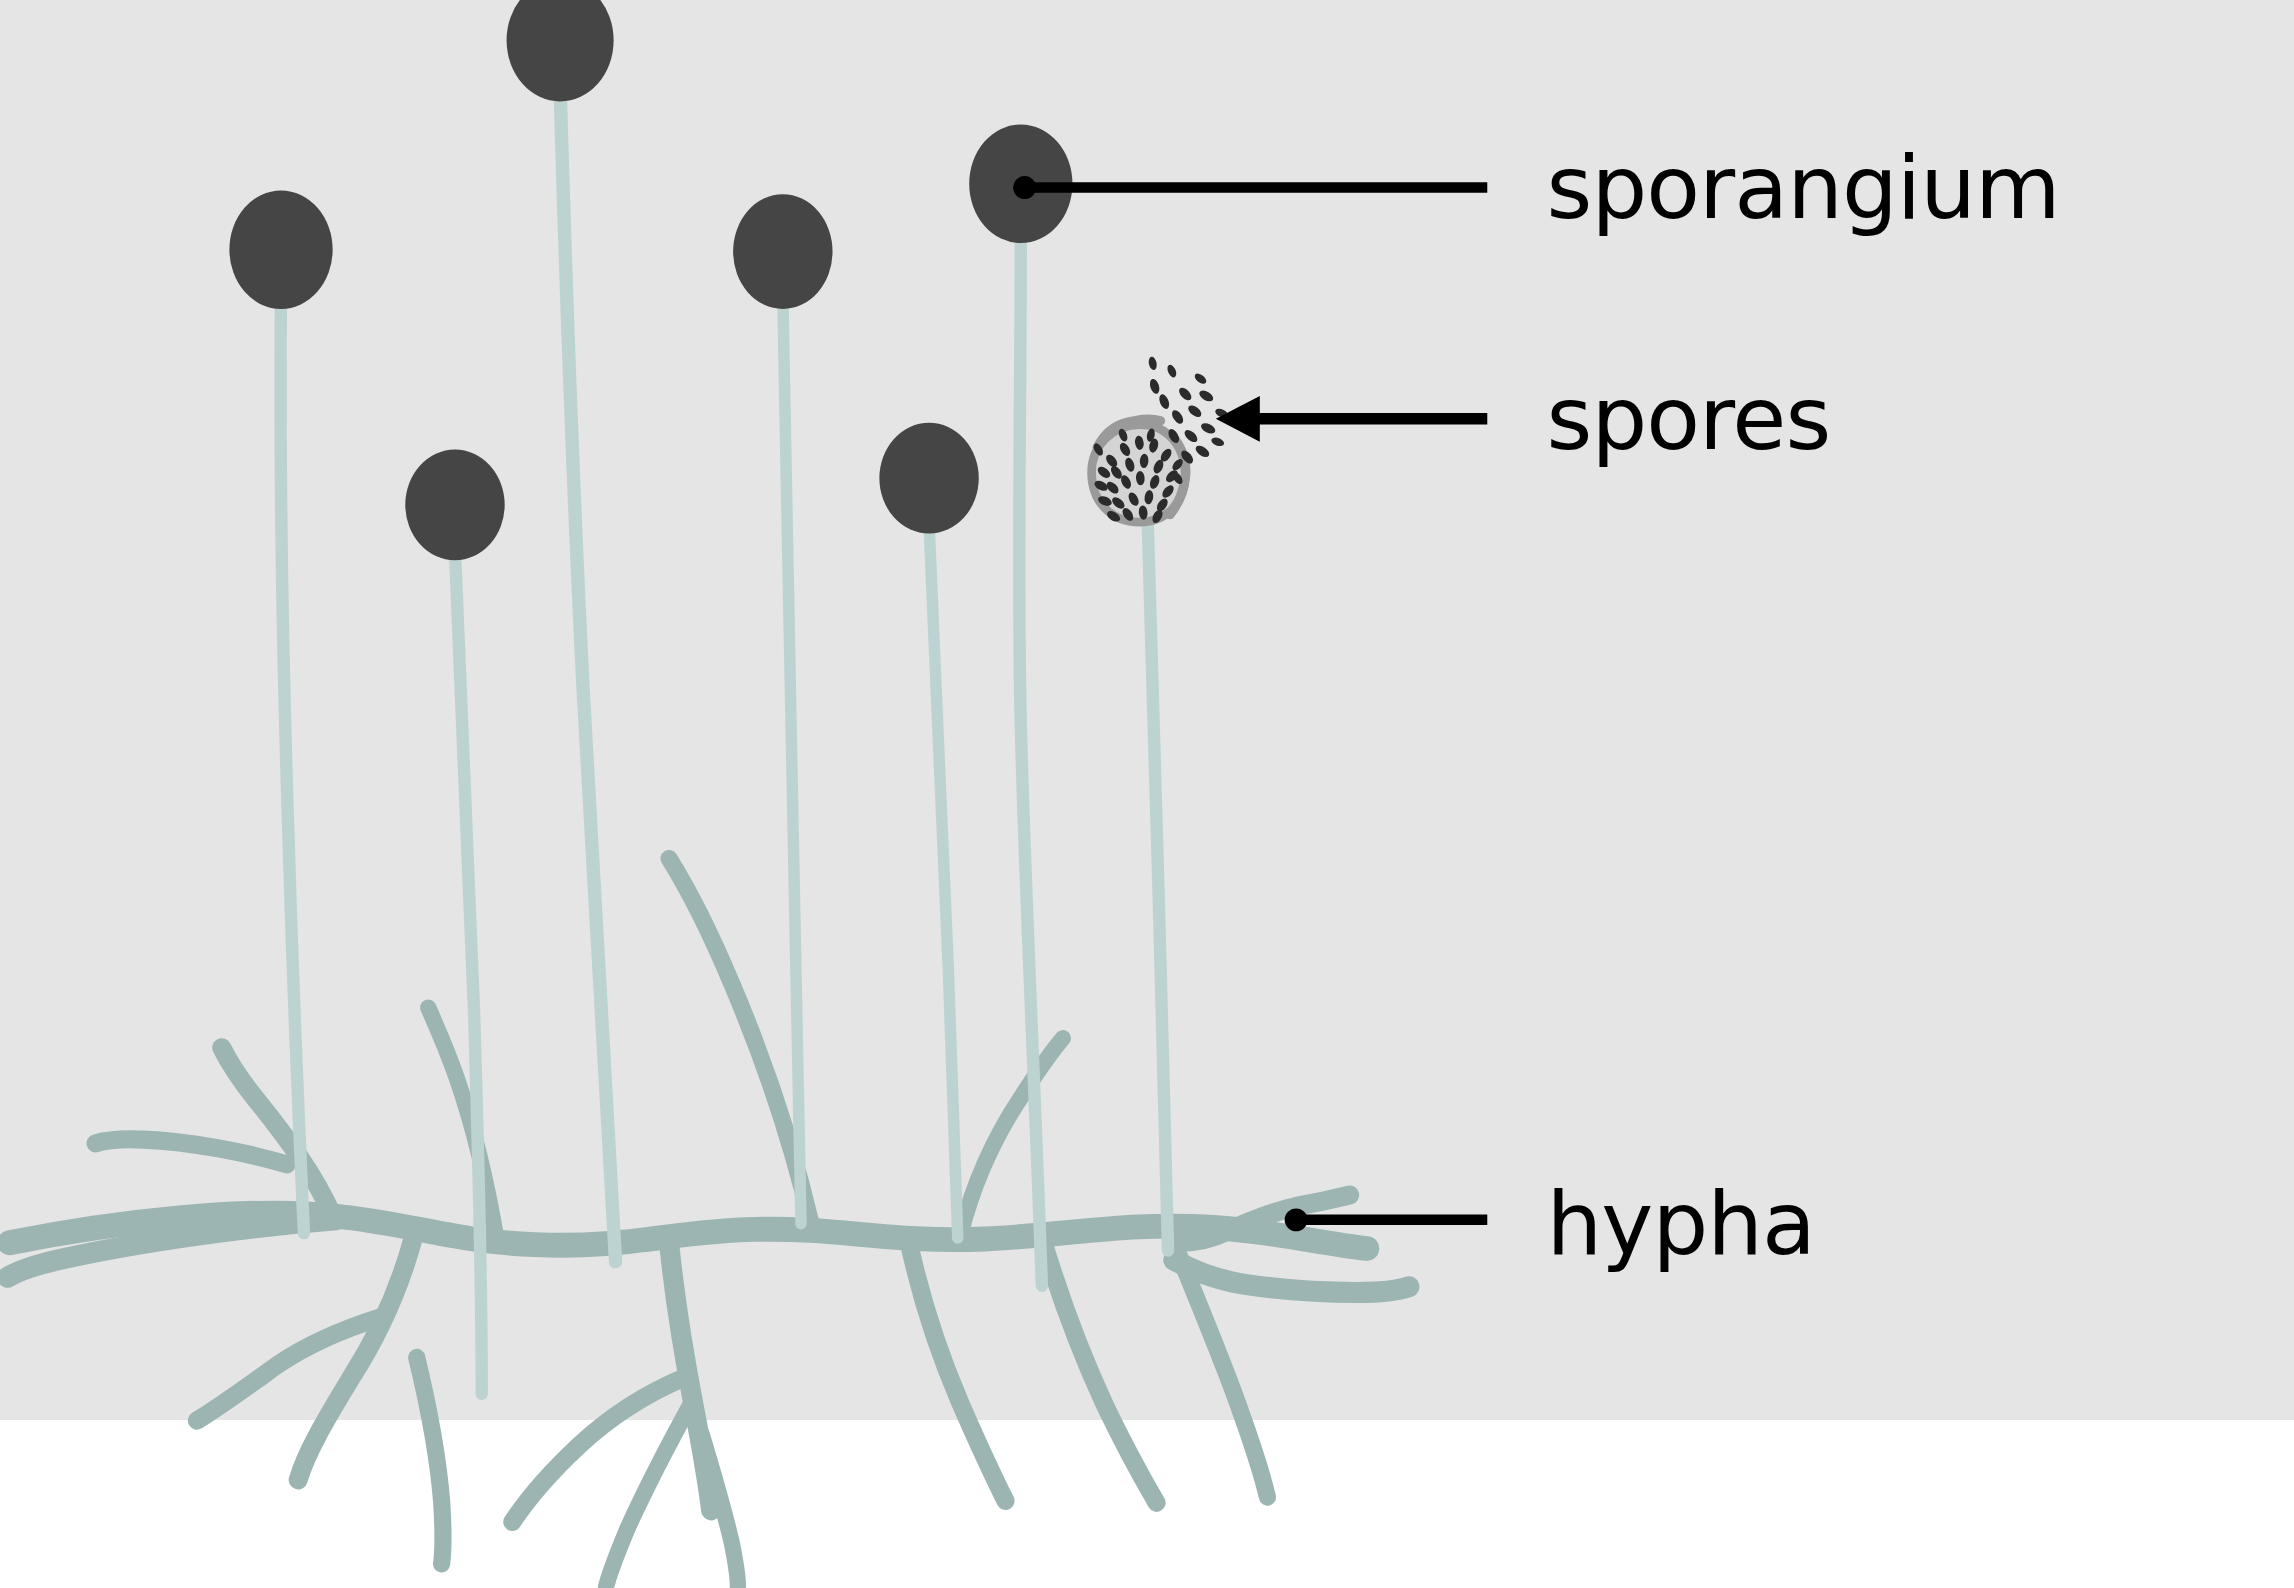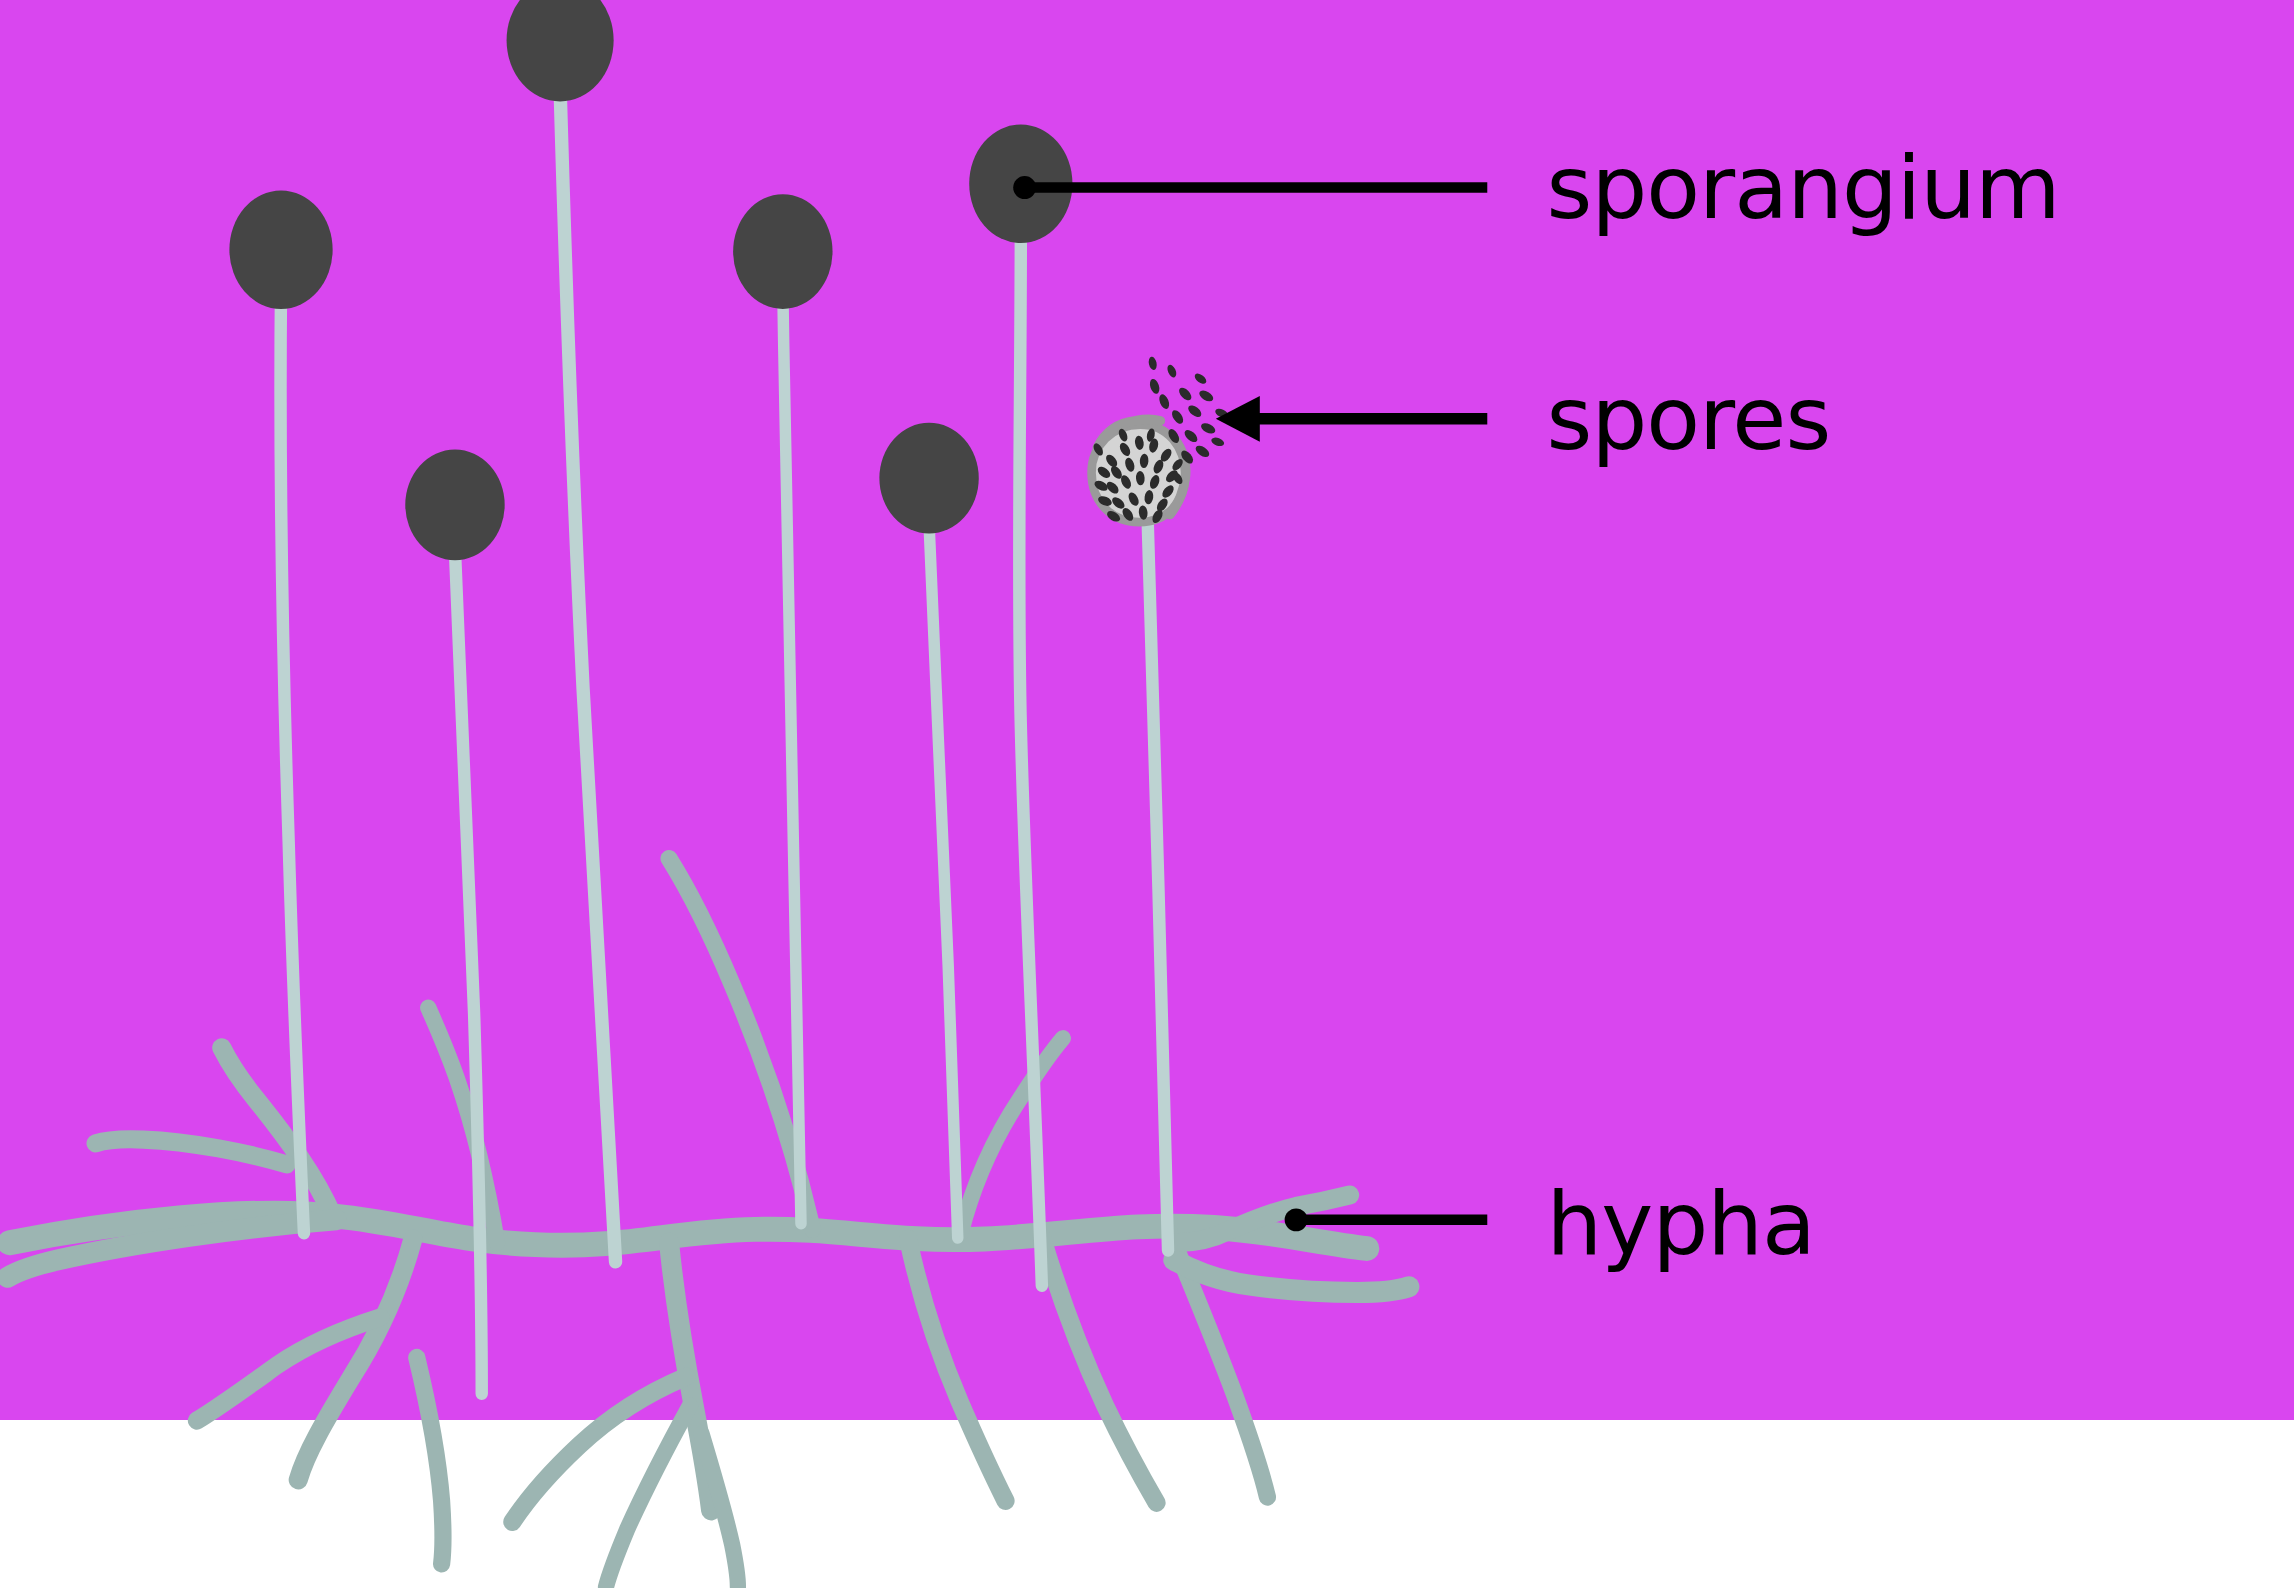--- a/index.html
+++ b/index.html
@@ -11,21 +11,21 @@
   body {
     width: 2294px;
     height: 1589px;
     overflow: hidden;
     font-family: "DejaVu Sans", sans-serif;
   }
   #diagram-root {
     position: relative;
     width: 2294px;
     height: 1420px;
-    background: #d946ef;
+    background: #e5e5e5;
   }
   #diagram-svg {
     position: absolute;
     top: 0;
     left: 0;
     width: 2294px;
     height: 1589px;
     display: block;
   }
   .label-text {

